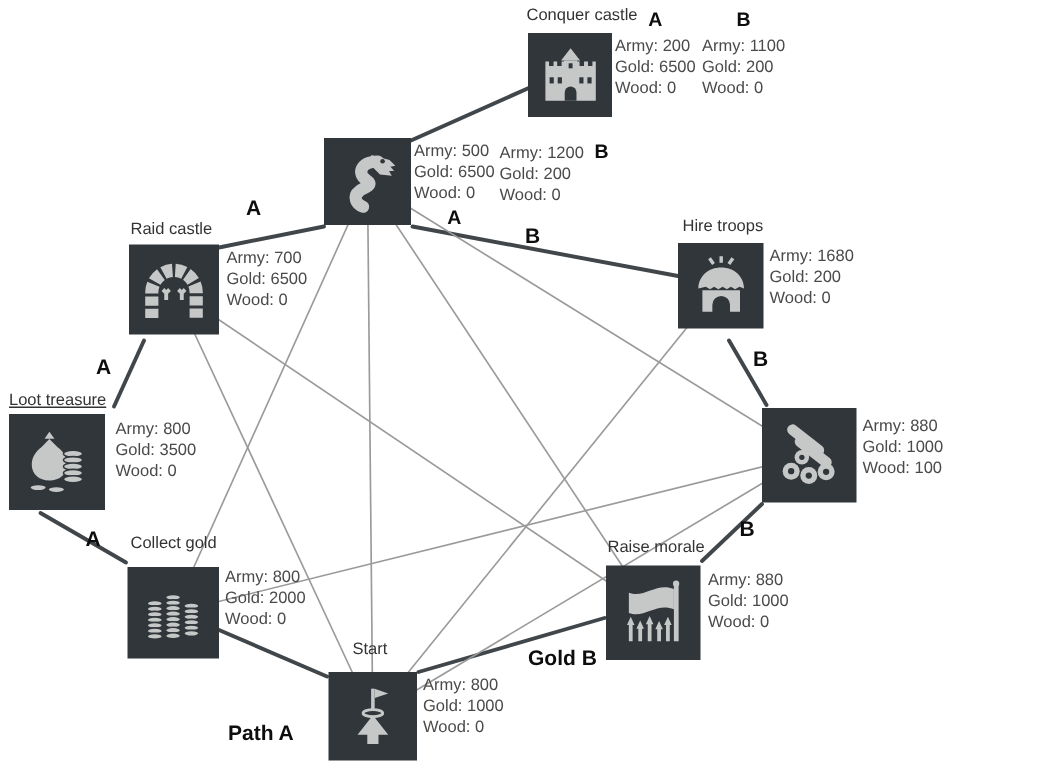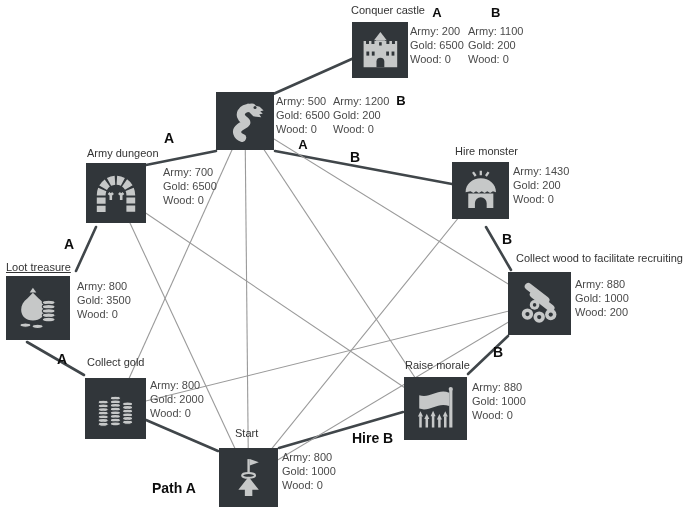--- a/index.html
+++ b/index.html
@@ -104,41 +104,41 @@
       <div><span>Gold: 200</span></div>
       <div><span>Wood: 0</span></div>
     </div>
     <div class="tile" style="left: 86px; top: 163px; width: 60px; height: 60px;">
       <span style="display: contents;"><svg viewBox="0 0 24 24">
           <path fill="none" stroke="currentColor" stroke-width="4.4" stroke-dasharray="3.1 1" d="M4.6 21.5V13a7.4 7.4 0 0114.8 0v8.5"></path>
           <path fill="none" stroke="currentColor" stroke-width="1.3" d="M9.4 15.5v-2.4m0 0l-1.1-1.1m1.1 1.1l1.1-1.1M14.6 15.5v-2.4m0 0l-1.1-1.1m1.1 1.1l1.1-1.1"></path>
         </svg></span>
     </div>
     <div class="node-title" style="left: 87px; top: 147px;">
-      <div>Army dungeon</div>
-    </div>
-    <div class="stats" style="left: 151px; top: 165px; margin-left: 12px;">
+      <div>Raid castle</div>
+    </div>
+    <div class="stats" style="left: 151px; top: 165px;">
       <div><span>Army: 700</span></div>
       <div><span>Gold: 6500</span></div>
       <div><span>Wood: 0</span></div>
     </div>
     <div class="tile" style="left: 452px; top: 162px; width: 57px; height: 57px;">
       <span style="display: contents;"><svg viewBox="0 0 24 24">
           <g fill="currentColor">
             <path d="M4 12.8C4 8.4 7.6 5.4 12 5.4s8 3 8 7.4l-1.6-.6-1.5.9-1.5-.9-1.4.9-1.5-.9-1.5.9-1.5-.9-1.4.9-1.5-.9z"></path>
             <path d="M5.4 13.4h13.2V21h-3.5v-2.5a3.1 3.1 0 00-6.2 0V21H5.4z"></path>
           </g>
           <path fill="none" stroke="currentColor" stroke-width="1.2" d="M9.3 4.2L7.9 2.2M12 3.8V1.5M14.7 4.2l1.4-2"></path>
         </svg></span>
     </div>
     <div class="node-title" style="left: 455px; top: 145px;">
-      <div>Hire monster</div>
+      <div>Hire troops</div>
     </div>
     <div class="stats" style="left: 513px; top: 164px;">
-      <div><span>Army: 1430</span></div>
+      <div><span>Army: 1680</span></div>
       <div><span>Gold: 200</span></div>
       <div><span>Wood: 0</span></div>
     </div>
     <div class="tile" style="left: 6px; top: 276px; width: 64px; height: 64px;">
       <span style="display: contents;"><svg viewBox="0 0 24 24">
           <g fill="currentColor">
             <path d="M7.3 7.6L9.8 5l2.6 2.6c2 1.5 3 3.4 3 5.4 0 3-2.3 5-5.6 5s-5.5-2-5.5-5c0-2 1-3.9 3-5.4z"></path>
             <path d="M8.3 4.9l1.5-2.2 1.6 2.2z"></path>
             <g stroke="#31363a" stroke-width=".5">
               <ellipse cx="17.2" cy="9.6" rx="3" ry="1.1"></ellipse>
@@ -171,27 +171,24 @@
             <circle cx="9.8" cy="12.8" r="2.3"></circle>
           </g>
           <g fill="#31363a">
             <circle cx="6.4" cy="17.2" r="1"></circle>
             <circle cx="12" cy="18.6" r="1"></circle>
             <circle cx="17.5" cy="17.4" r="1"></circle>
             <circle cx="9.8" cy="12.8" r=".85"></circle>
           </g>
         </svg></span>
     </div>
-    <div class="node-title" style="left: 516px; top: 252px;">
-      <div>Collect wood to facilitate recruiting</div>
-    </div>
     <div class="stats" style="left: 575px; top: 277px;">
       <div><span>Army: 880</span></div>
       <div><span>Gold: 1000</span></div>
-      <div><span>Wood: 200</span></div>
+      <div><span>Wood: 100</span></div>
     </div>
     <div class="tile" style="left: 85px; top: 378px; width: 61px; height: 61px;">
       <span style="display: contents;"><svg viewBox="0 0 24 24">
           <g fill="currentColor" stroke="#31363a" stroke-width=".55">
             <ellipse cx="6" cy="9" rx="2.5" ry="1"></ellipse>
             <ellipse cx="6" cy="10.8" rx="2.5" ry="1"></ellipse>
             <ellipse cx="6" cy="12.6" rx="2.5" ry="1"></ellipse>
             <ellipse cx="6" cy="14.4" rx="2.5" ry="1"></ellipse>
             <ellipse cx="6" cy="16.2" rx="2.5" ry="1"></ellipse>
             <ellipse cx="6" cy="18" rx="2.5" ry="1"></ellipse>
@@ -268,14 +265,14 @@
       <div><span>Gold: 1000</span></div>
       <div><span>Wood: 0</span></div>
     </div>
     <span class="edge-label" style="left: 164px; top: 130px;">A</span>
     <span class="edge-label" style="left: 350px; top: 149px;">B</span>
     <span class="edge-label" style="left: 64px; top: 236px;">A</span>
     <span class="edge-label" style="left: 502px; top: 231px;">B</span>
     <span class="edge-label" style="left: 57px; top: 351px;">A</span>
     <span class="edge-label" style="left: 493px; top: 344px;">B</span>
     <span class="edge-label" style="left: 152px; top: 442px; margin-top: 38px;">Path A</span>
-    <span class="edge-label" style="left: 352px; top: 430px;">Hire B</span>
+    <span class="edge-label" style="left: 352px; top: 430px;">Gold B</span>
   </div>
 
 </body></html>

